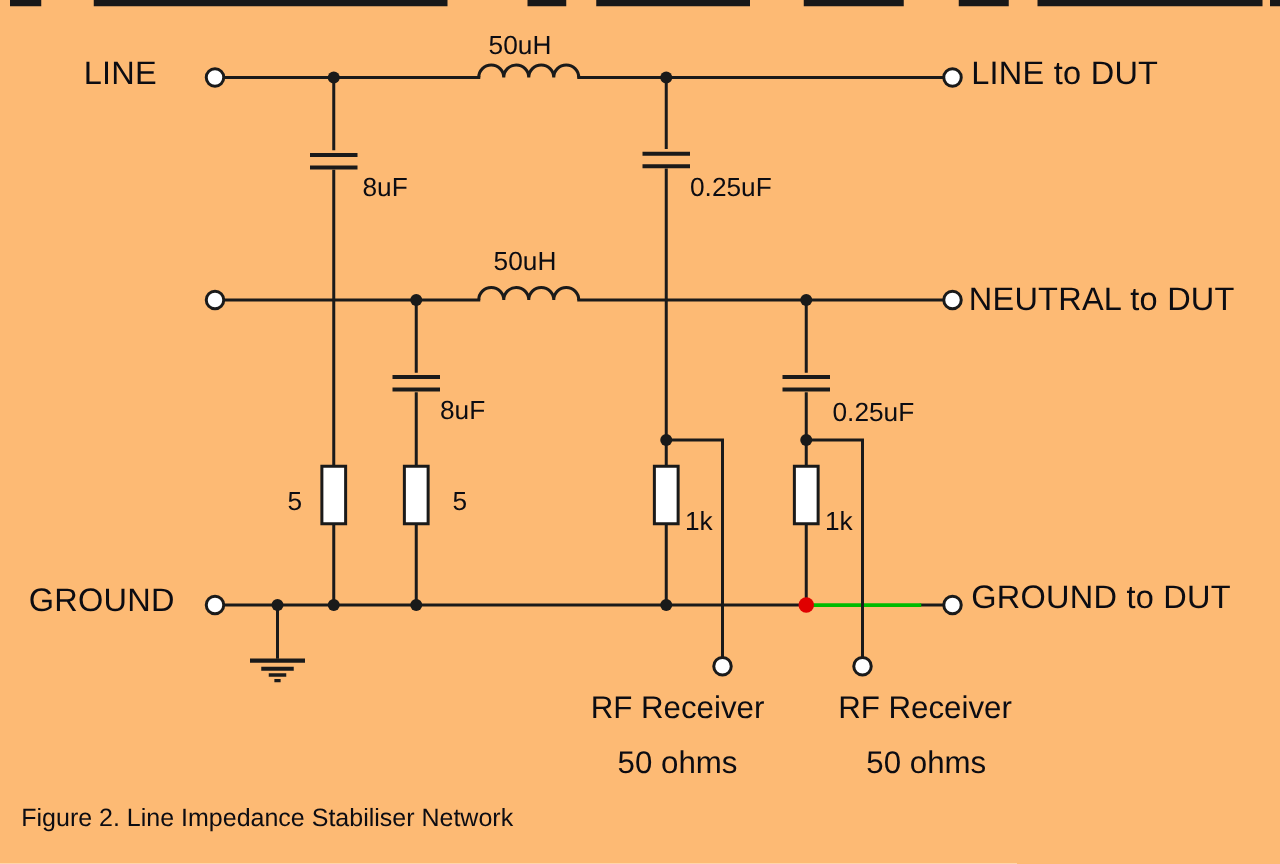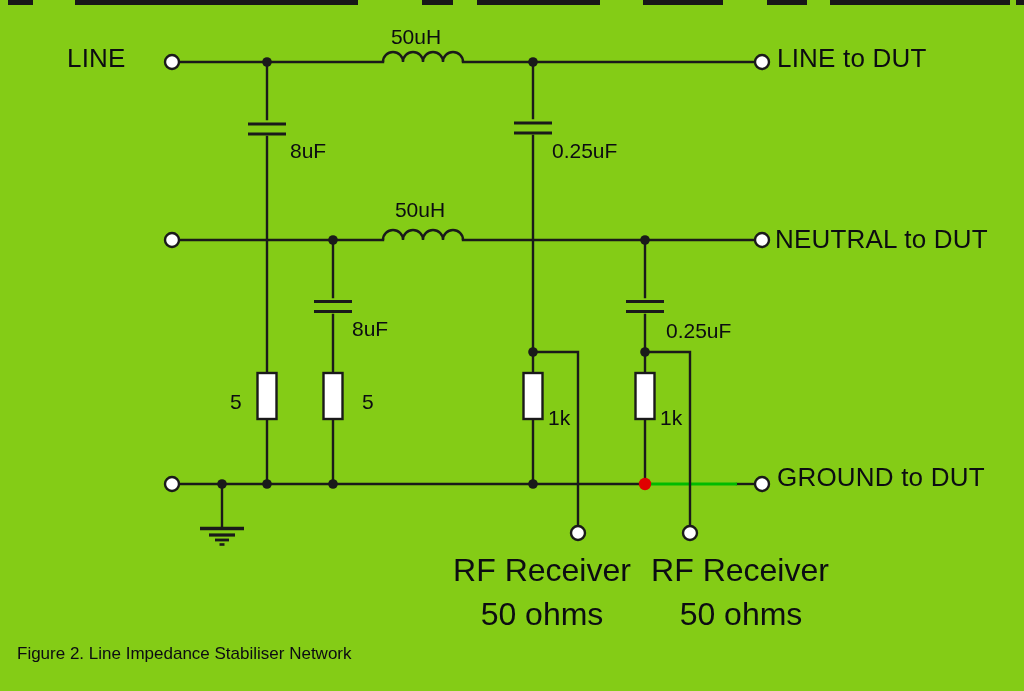--- a/index.html
+++ b/index.html
@@ -1,26 +1,26 @@
 <!DOCTYPE html>
 <html><head>
 <meta charset="utf-8">
 <style>
   html,body{margin:0;padding:0;background:#fff;}
   .stage{
-    position:relative;width:1024px;height:691px;background:#84cc16;
+    position:relative;width:1024px;height:691px;background:#fdba74;
     font-family:"Liberation Sans",sans-serif;color:#101014;overflow:hidden;
   }
   .top-artifact span{position:absolute;top:0;height:5px;background:#181818;}
   svg.schematic{position:absolute;left:0;top:0;}
   .lbl{position:absolute;line-height:1;white-space:nowrap;color:#0c0c12;}
   .rail{font-size:26px;letter-spacing:0.2px;}
   .comp{font-size:21px;}
-  .rf{font-size:32px;}
-  .caption{font-size:17px;}
+  .rf{font-size:25px;}
+  .caption{font-size:20px;}
   .cx{transform:translateX(-50%);text-align:center;}
 </style>
 </head>
 <body>
 
 <div class="stage">
 
   <div class="top-artifact">
     <span style="left:8px;width:25px"></span>
     <span style="left:75px;width:283px"></span>
@@ -100,20 +100,21 @@
       <circle cx="222" cy="484" r="4.8"></circle>
       <circle cx="267" cy="484" r="4.8"></circle>
       <circle cx="333" cy="484" r="4.8"></circle>
       <circle cx="533" cy="484" r="4.8"></circle>
     </g>
 
     <circle cx="645" cy="484" r="6.2" stroke="none" fill="#e00000"></circle>
   </svg>
 
   <div class="lbl rail" style="left:67px;top:45px">LINE</div>
+  <div class="lbl rail" style="left:23px;top:467px">GROUND</div>
   <div class="lbl rail" style="left:775px;top:226px">NEUTRAL to DUT</div>
   <div class="lbl rail" style="left:777px;top:45px">LINE to DUT</div>
   <div class="lbl rail" style="left:777px;top:464px">GROUND to DUT</div>
 
   <div class="lbl comp cx" style="left:416px;top:26px">50uH</div>
   <div class="lbl comp cx" style="left:420px;top:199px">50uH</div>
   <div class="lbl comp" style="left:290px;top:140px">8uF</div>
   <div class="lbl comp" style="left:352px;top:318px">8uF</div>
   <div class="lbl comp" style="left:552px;top:140px">0.25uF</div>
   <div class="lbl comp" style="left:666px;top:320px">0.25uF</div>

